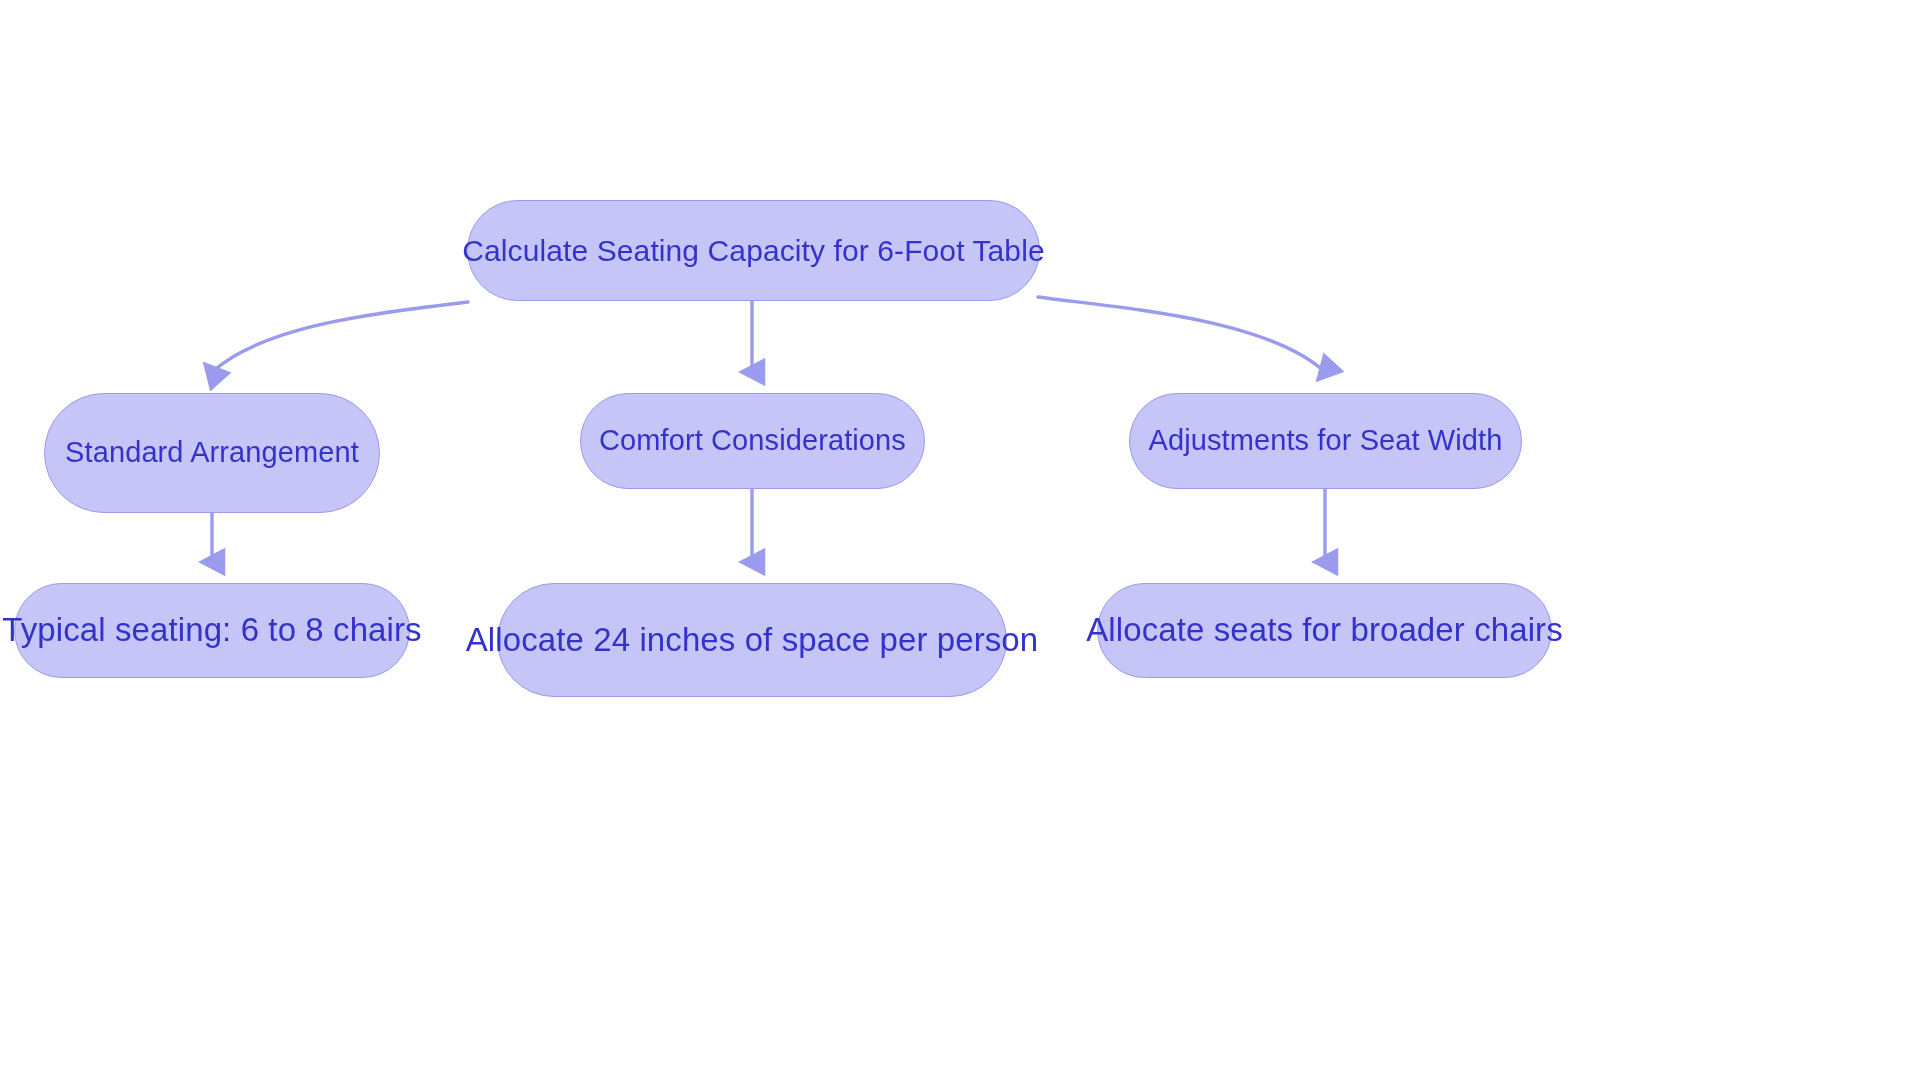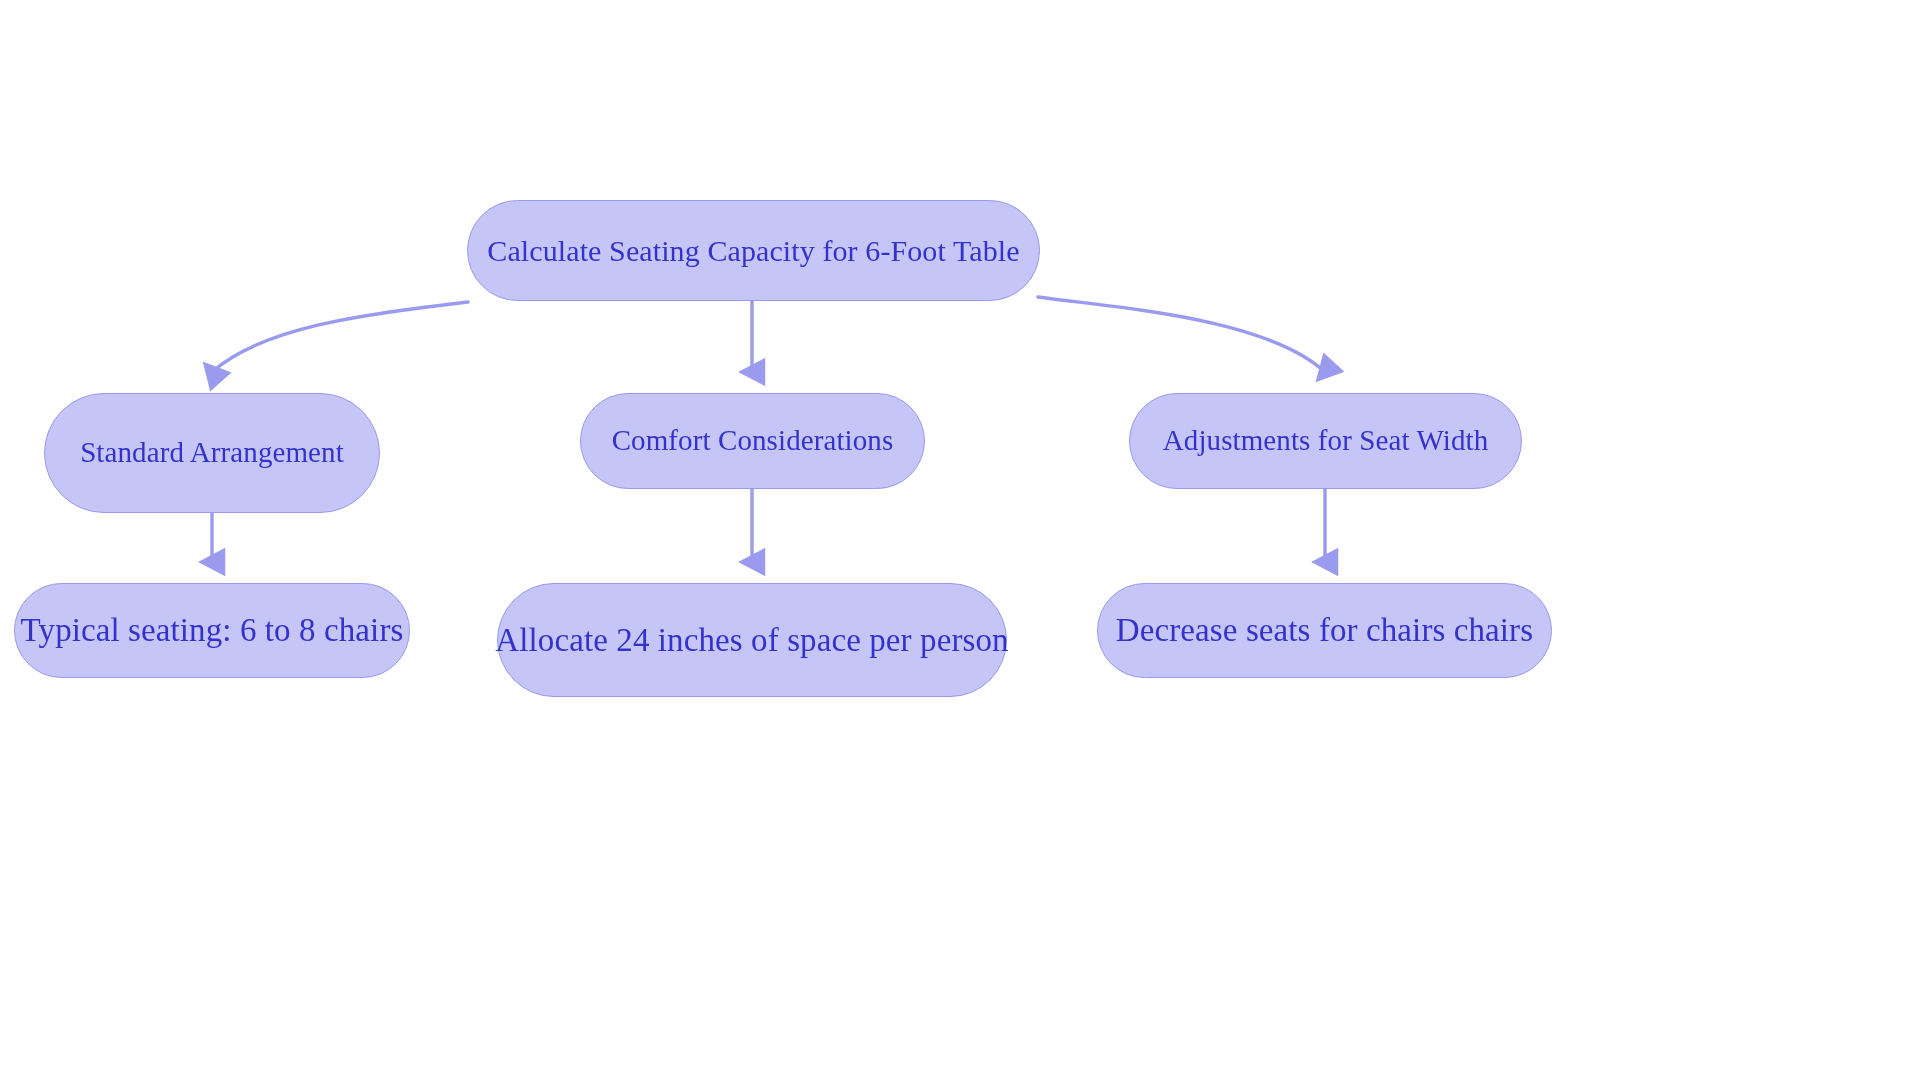--- a/index.html
+++ b/index.html
@@ -34,21 +34,21 @@
     display: flex;
     align-items: center;
     justify-content: center;
     background: #c5c5f7;
     border: 1.6px solid #9a9aee;
     border-radius: 999px;
     text-align: center;
   }
   .node-label {
     color: #3333cc;
-    font-family: Liberation Serif, serif;
+    font-family: Liberation Sans, sans-serif;
     font-weight: 400;
     letter-spacing: 0.1px;
     white-space: nowrap;
     line-height: 1.1;
   }
   .node-root .node-label { font-size: 30px; }
   .node-mid  .node-label { font-size: 29px; }
   .node-leaf .node-label { font-size: 33px; }
 </style>
 </head>
@@ -94,16 +94,16 @@
 
   <div class="node node-leaf" style="left:14px; top:583px; width:396px; height:95px;">
     <span class="node-label">Typical seating: 6 to 8 chairs</span>
   </div>
 
   <div class="node node-leaf" style="left:497px; top:583px; width:510px; height:114px;">
     <span class="node-label">Allocate 24 inches of space per person</span>
   </div>
 
   <div class="node node-leaf" style="left:1097px; top:583px; width:455px; height:95px;">
-    <span class="node-label">Decrease seats for chairs chairs</span>
+    <span class="node-label">Allocate seats for broader chairs</span>
   </div>
 
 </div>
 
 </body></html>

